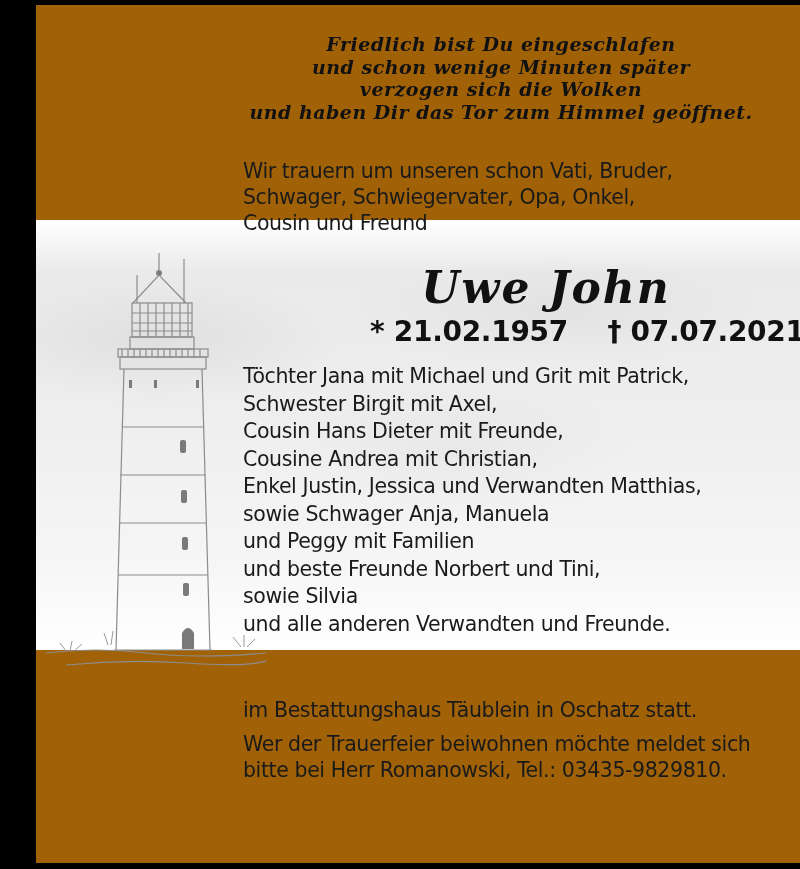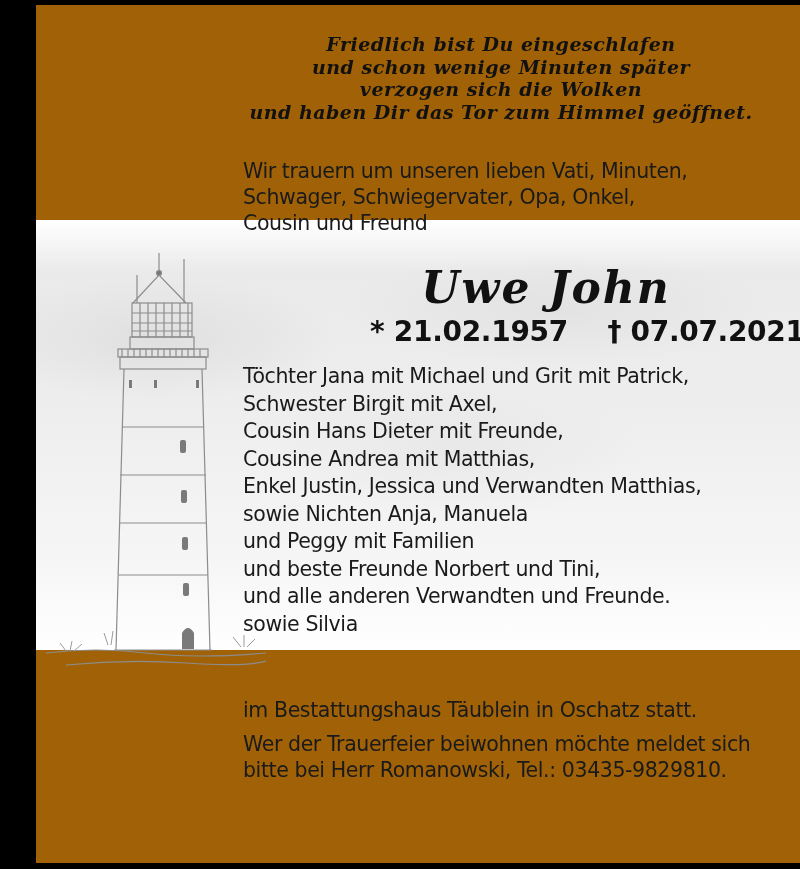--- a/index.html
+++ b/index.html
@@ -118,43 +118,43 @@
   </svg>
 
   <div class="poem script">
     <div>Friedlich bist Du eingeschlafen</div>
     <div>und schon wenige Minuten später</div>
     <div>verzogen sich die Wolken</div>
     <div>und haben Dir das Tor zum Himmel geöffnet.</div>
   </div>
 
   <div class="intro body-text">
-    <div>Wir trauern um unseren lieben Vati, Minuten,</div>
+    <div>Wir trauern um unseren schon Vati, Bruder,</div>
     <div>Schwager, Schwiegervater, Opa, Onkel,</div>
     <div>Cousin und Freund</div>
   </div>
 
   <div class="name script">Uwe John</div>
 
   <div class="dates">
     <span>* 21.02.1957</span>
     <span class="death">† 07.07.2021</span>
   </div>
 
   <div class="mourners body-text">
     <div>Töchter Jana mit Michael und Grit mit Patrick,</div>
     <div>Schwester Birgit mit Axel,</div>
     <div>Cousin Hans Dieter mit Freunde,</div>
-    <div>Cousine Andrea mit Matthias,</div>
+    <div>Cousine Andrea mit Christian,</div>
     <div>Enkel Justin, Jessica und Verwandten Matthias,</div>
-    <div>sowie Nichten Anja, Manuela</div>
+    <div>sowie Schwager Anja, Manuela</div>
     <div>und Peggy mit Familien</div>
     <div>und beste Freunde Norbert und Tini,</div>
+    <div>sowie Silvia</div>
     <div>und alle anderen Verwandten und Freunde.</div>
-    <div>sowie Silvia</div>
   </div>
 
   <div class="info body-text">
     <p>
       <br>
       <span>im Bestattungshaus Täublein in Oschatz statt.</span>
     </p>
     <p>
       <span>Wer der Trauerfeier beiwohnen möchte meldet sich</span><br>
       <span>bitte bei Herr Romanowski, Tel.: 03435-9829810.</span>

